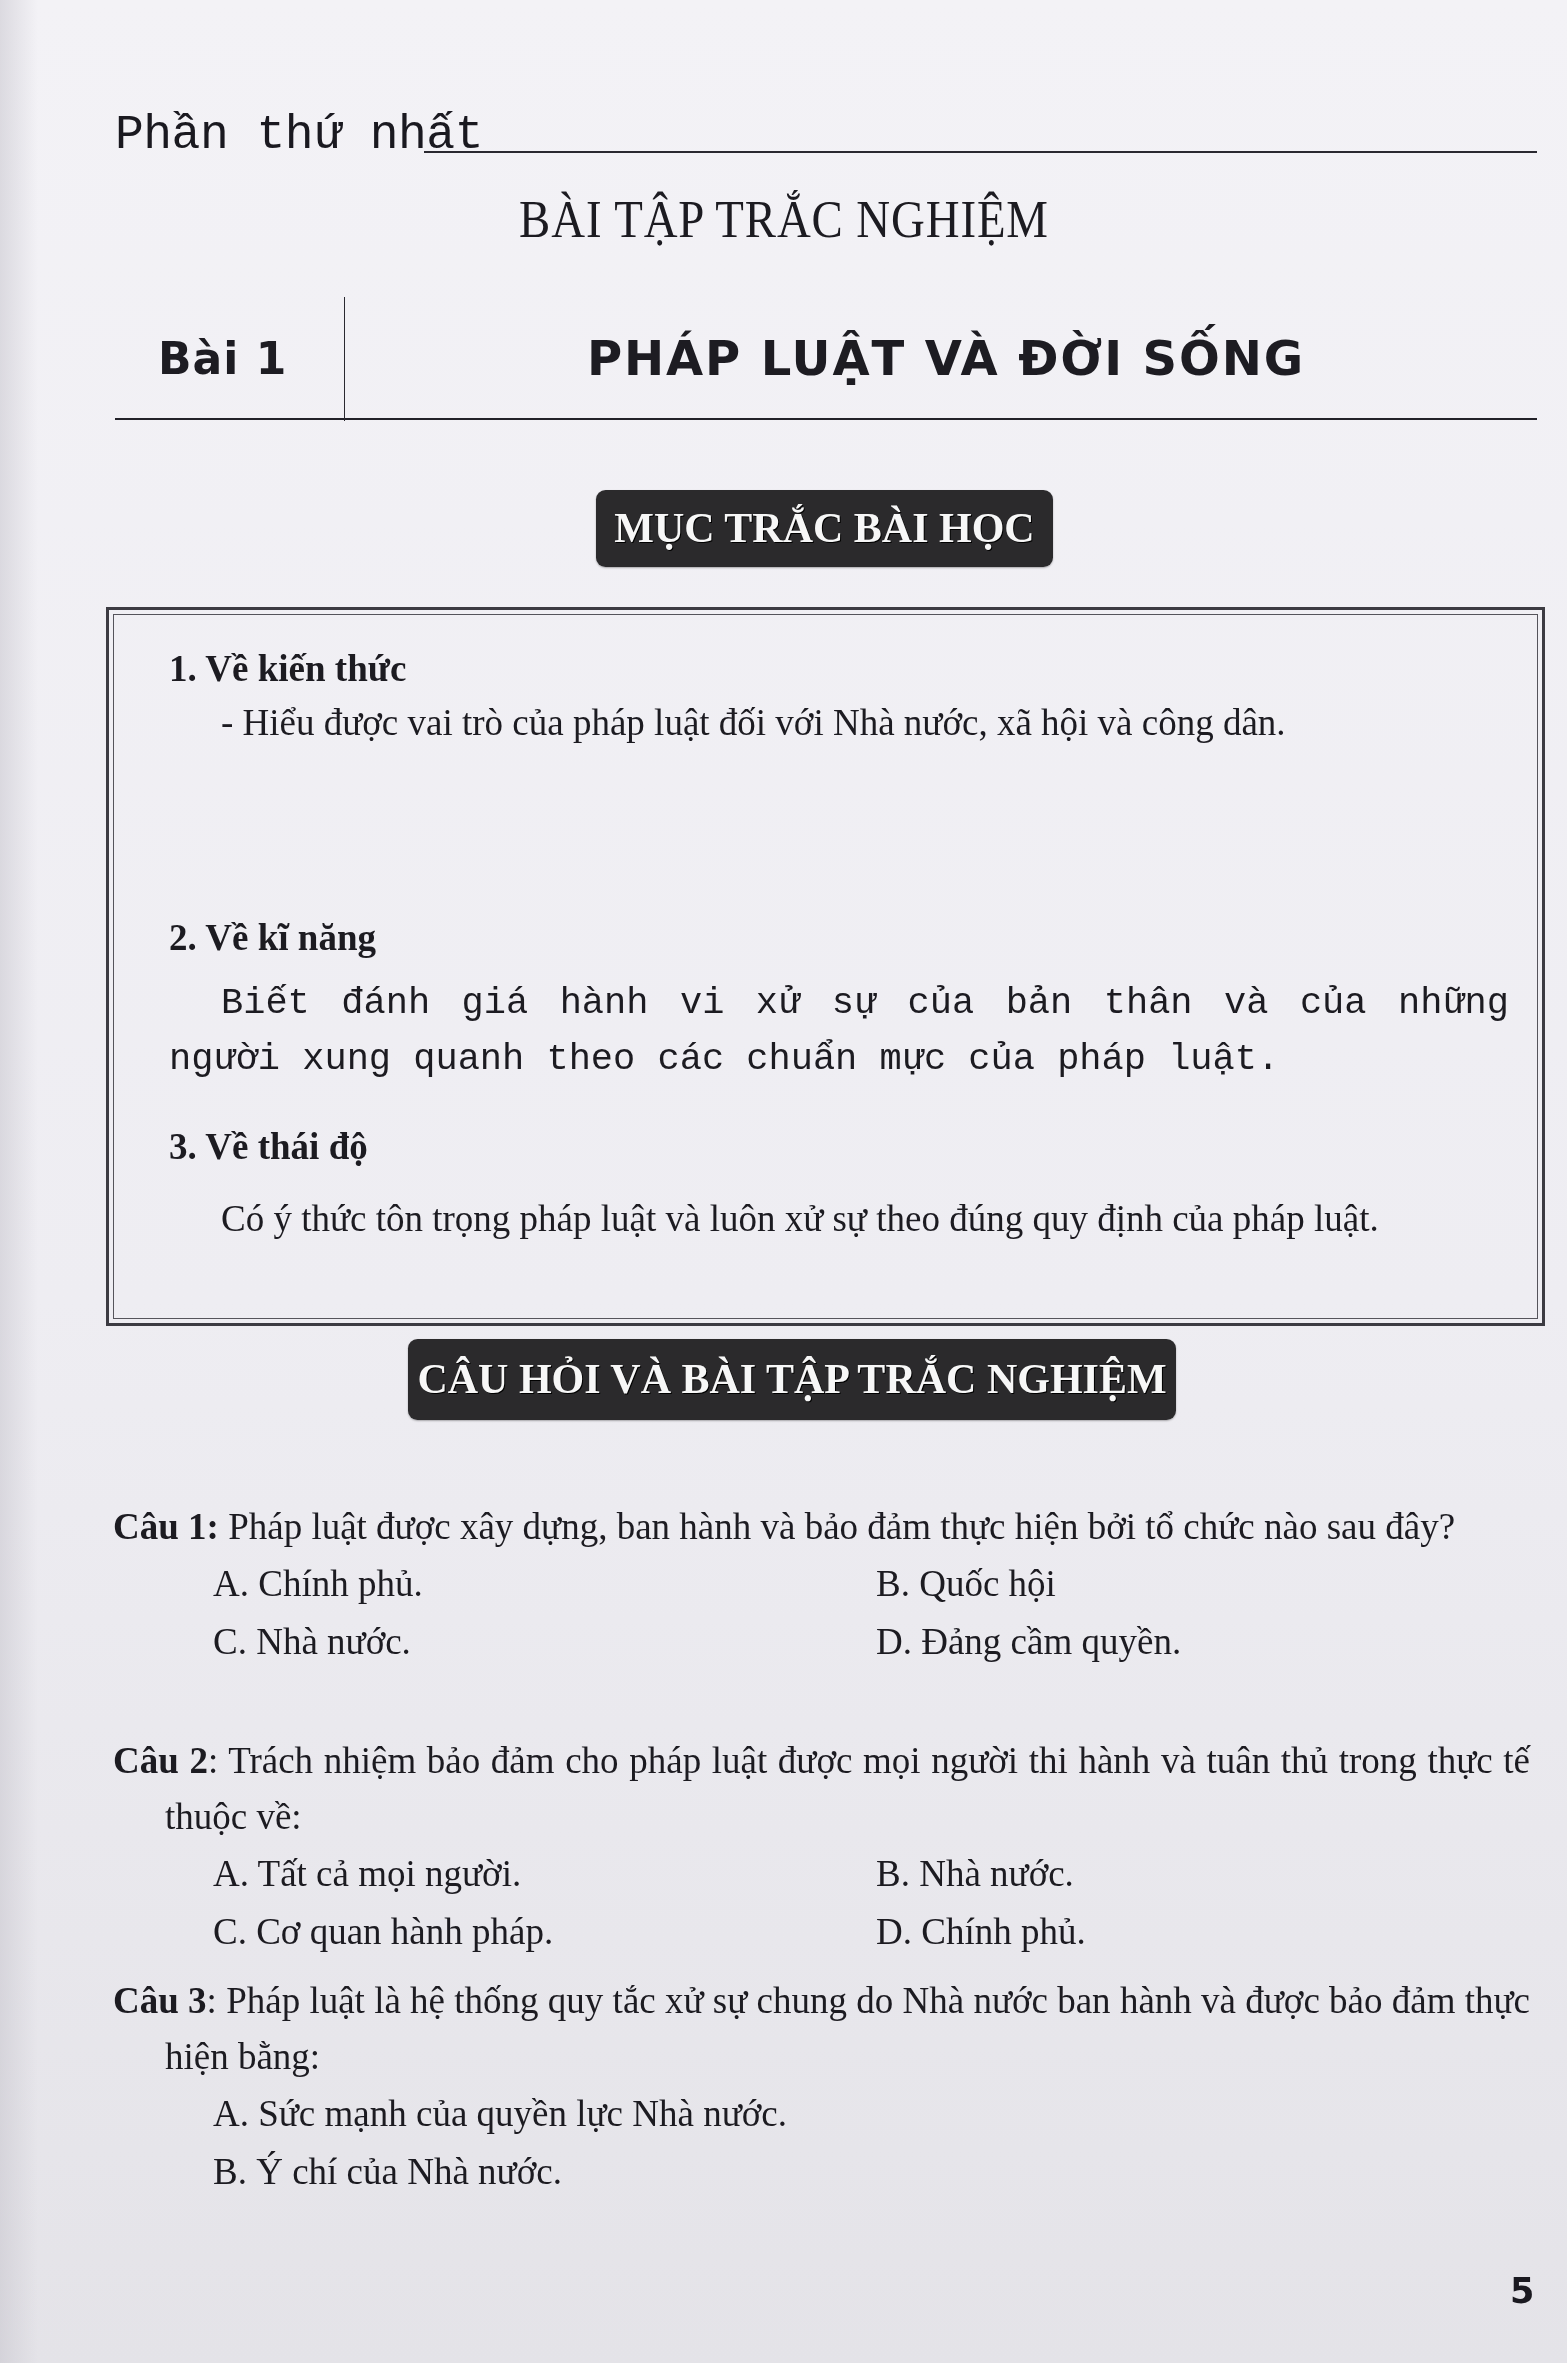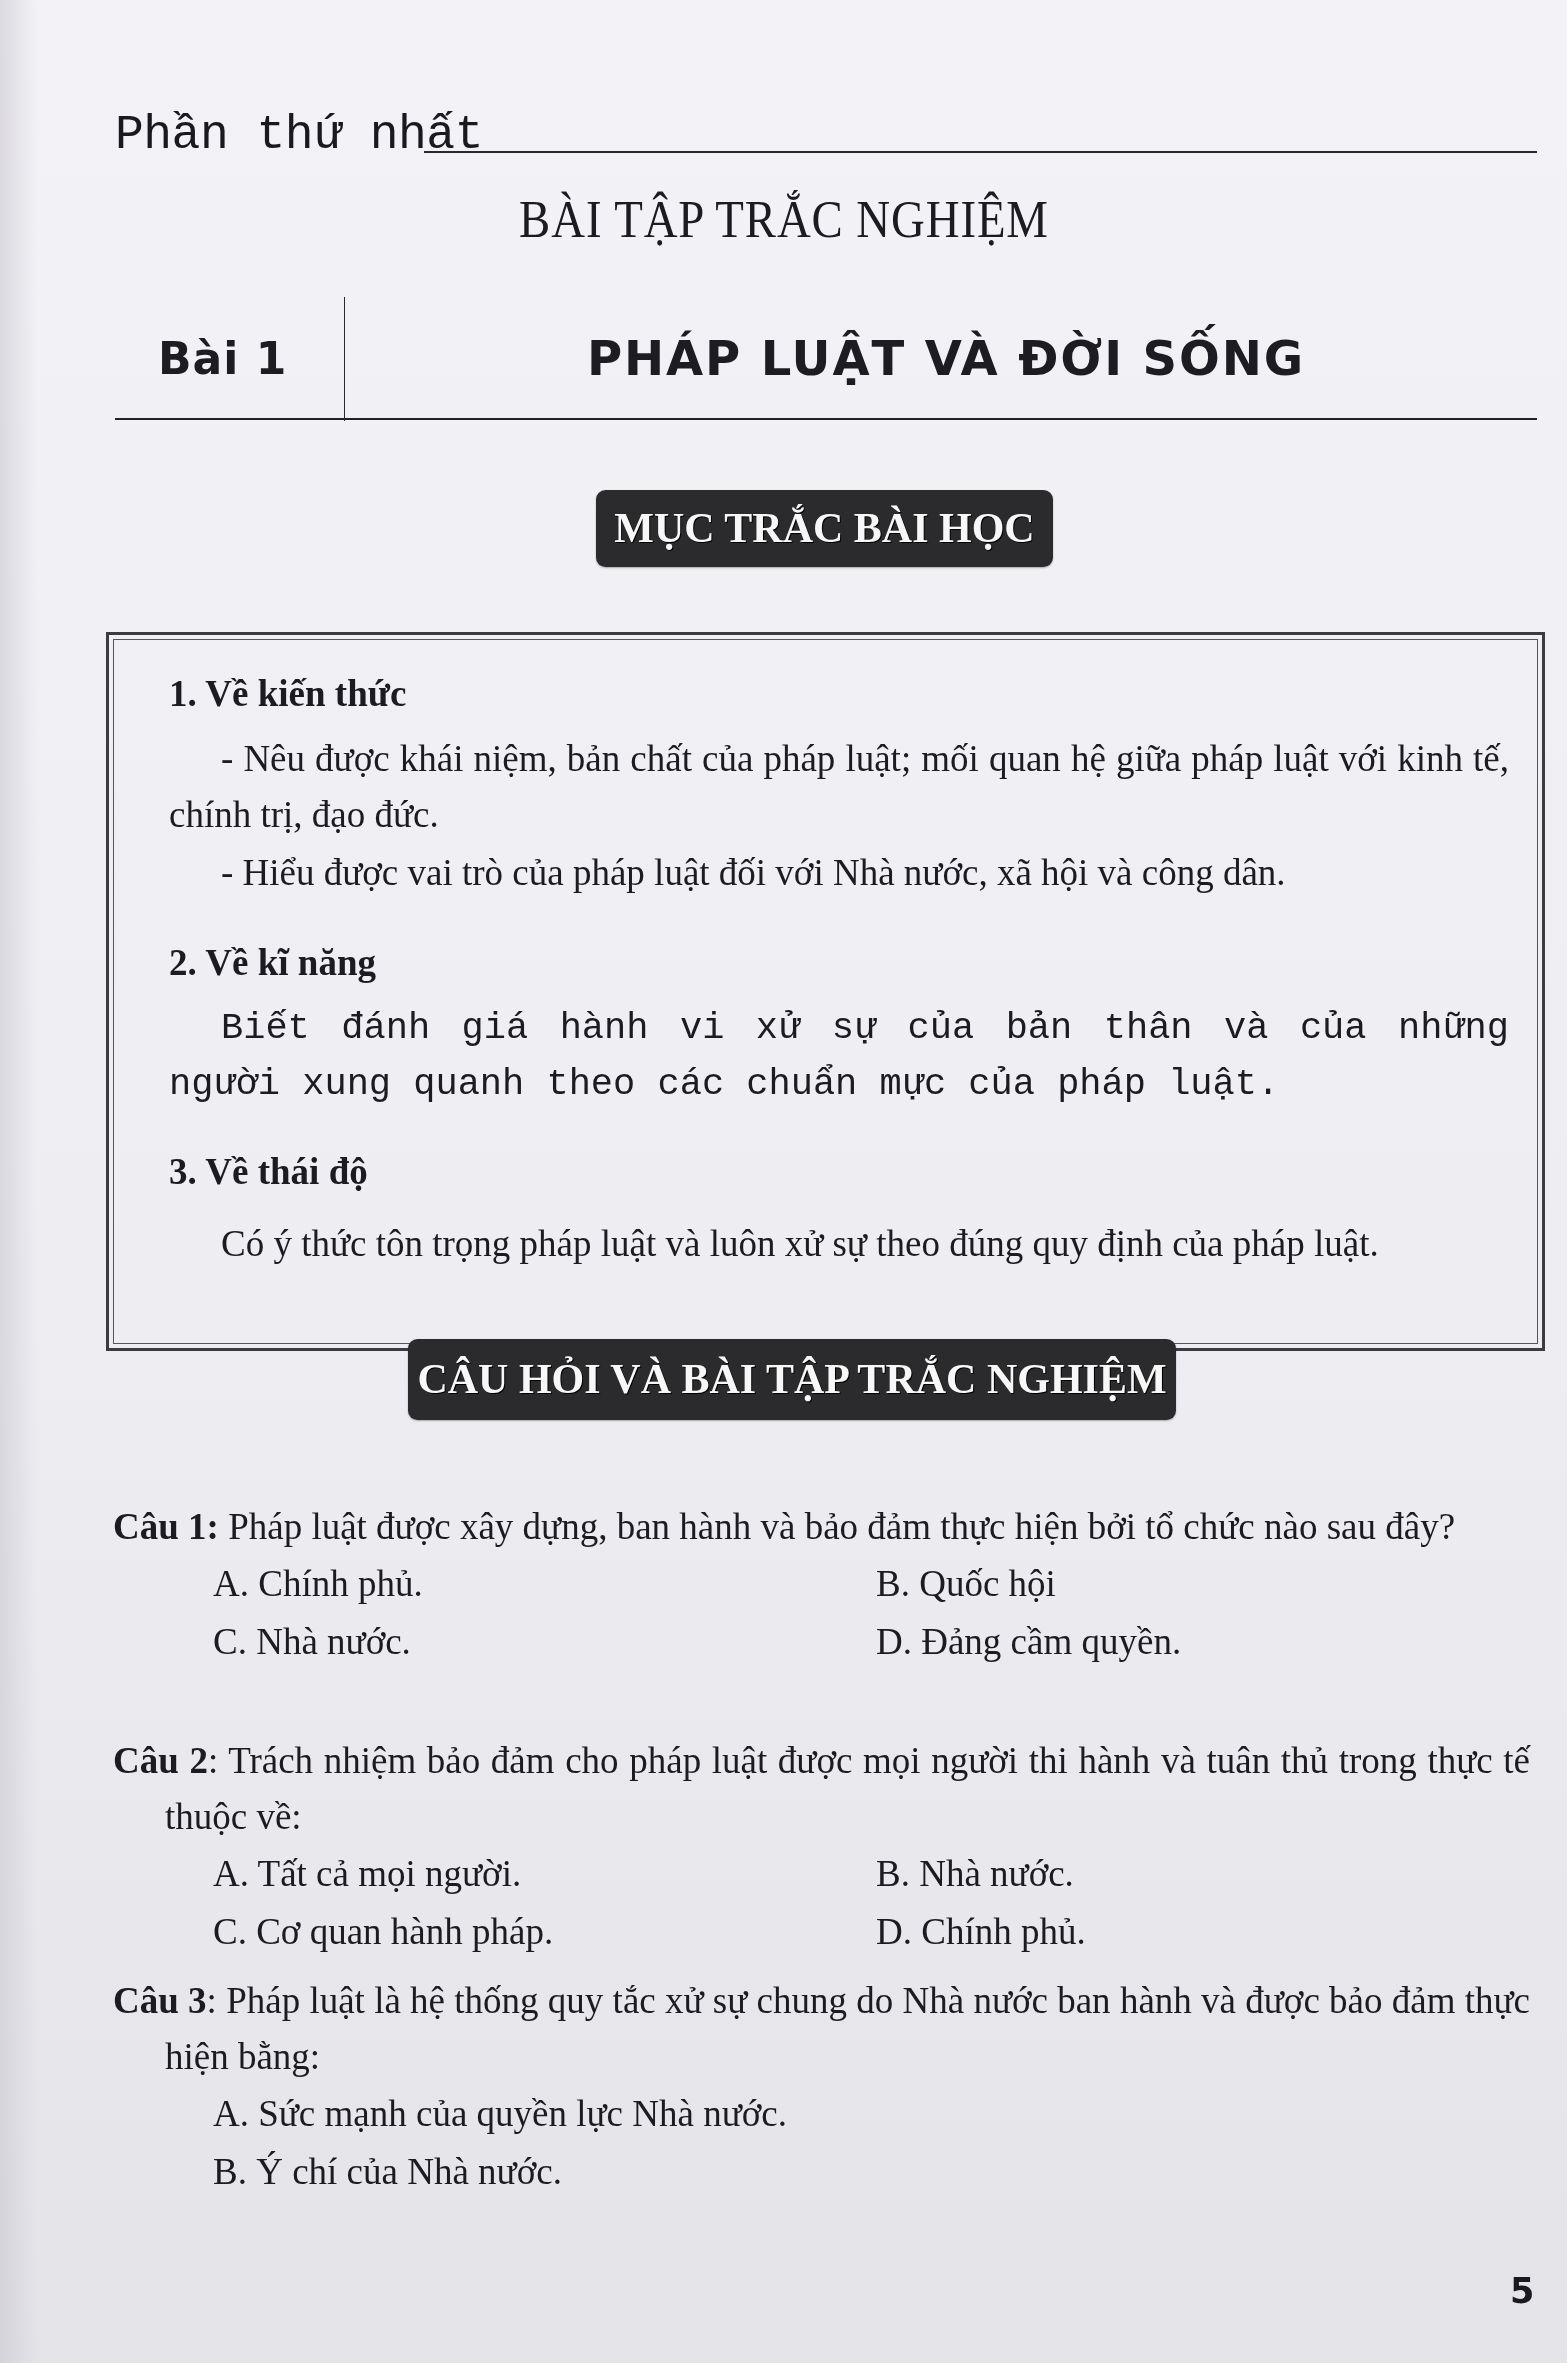--- a/index.html
+++ b/index.html
@@ -131,21 +131,21 @@
     width: 768px;
     height: 81px;
     line-height: 81px;
     font-size: 42px;
   }
 
   
   .objectives-box {
     position: absolute;
     left: 106px;
-    top: 632px;
+    top: 607px;
     width: 1439px;
     height: 719px;
     border: 3.8px solid #3c3b42;
     box-sizing: border-box;
   }
   .objectives-inner {
     position: absolute;
     left: 3.8px; top: 3.8px; right: 3.8px; bottom: 3.8px;
     border: 1.4px solid #55545b;
   }
@@ -239,21 +239,20 @@
   <span class="lesson-title">PHÁP LUẬT VÀ ĐỜI SỐNG</span>
 </div>
 
 <div class="section-badge badge-objectives">MỤC TRẮC BÀI HỌC</div>
 
 <div class="objectives-box">
   <div class="objectives-inner"></div>
 
   <div class="obj-section obj-1">
     <div class="obj-heading">1. Về kiến thức</div>
-    <div class="obj-para" style="margin-top:13.4px;">- Nêu được khái niệm, bản chất của pháp luật; mối quan hệ giữa pháp luật với kinh tế, chính trị, đạo đức.</div>
     <div class="obj-para" style="margin-top:1.9px;">- Hiểu được vai trò của pháp luật đối với Nhà nước, xã hội và công dân.</div>
   </div>
 
   <div class="obj-section obj-2">
     <div class="obj-heading">2. Về kĩ năng</div>
     <div class="obj-para" style="margin-top:13.4px;font-family:Liberation Mono, monospace;">Biết đánh giá hành vi xử sự của bản thân và của những người xung quanh theo các chuẩn mực của pháp luật.</div>
   </div>
 
   <div class="obj-section obj-3">
     <div class="obj-heading">3. Về thái độ</div>

